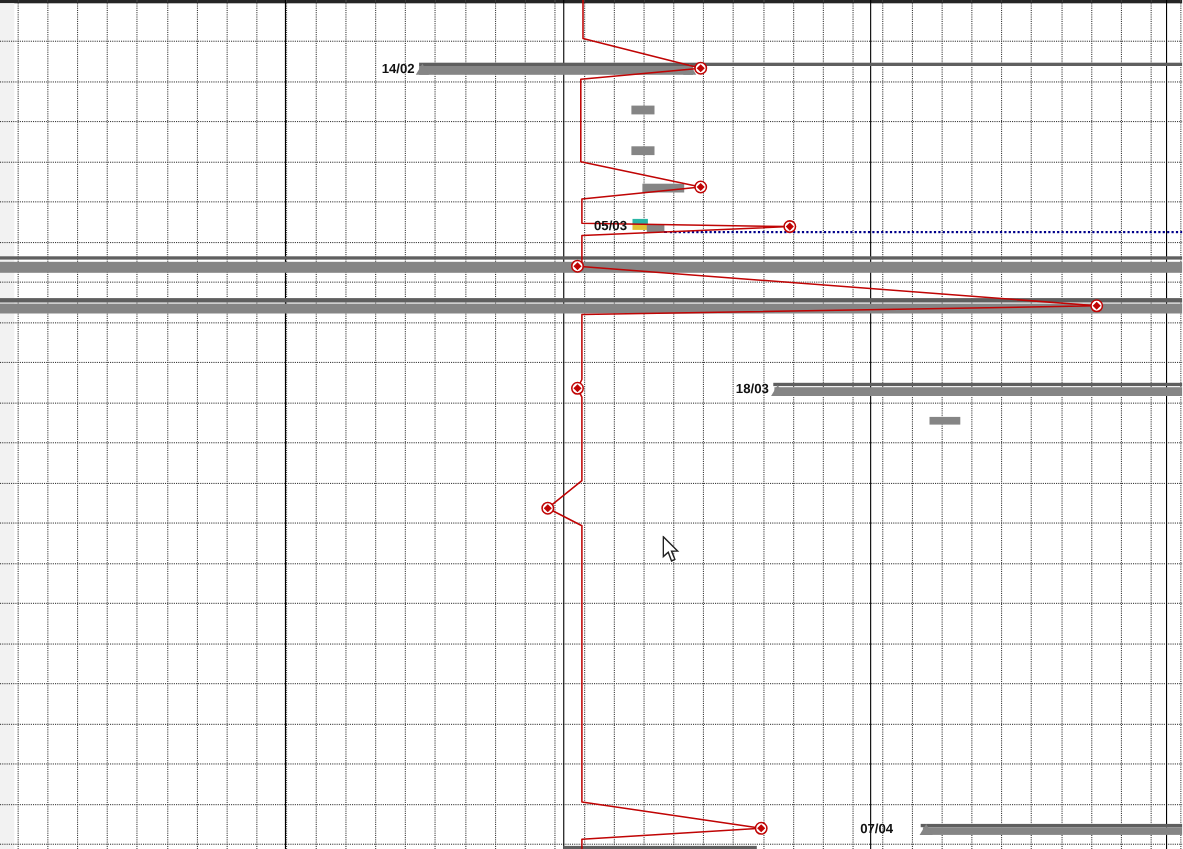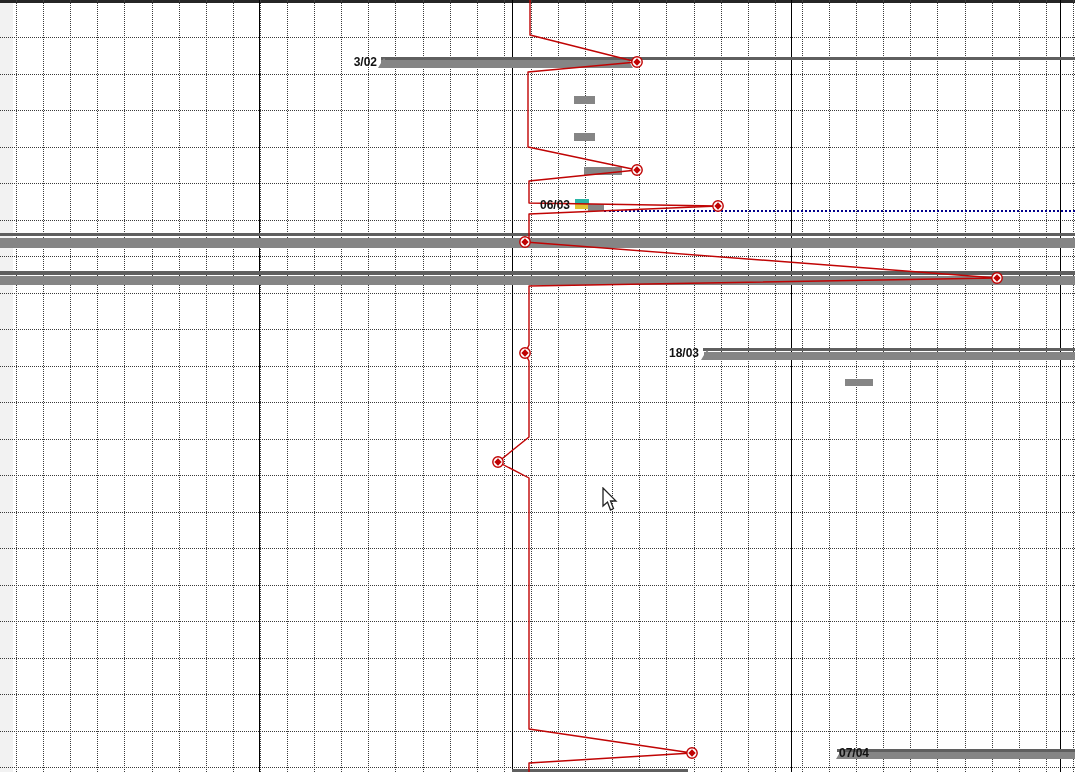--- a/index.html
+++ b/index.html
@@ -144,21 +144,21 @@
         <rect x="994.4" y="275.4" width="5.2" height="5.2" fill="#c00404" transform="rotate(45 997 278)"></rect>
         <circle cx="525" cy="353" r="5.2" fill="#ffffff" stroke="#c00404" stroke-width="1.4"></circle>
         <rect x="522.4" y="350.4" width="5.2" height="5.2" fill="#c00404" transform="rotate(45 525 353)"></rect>
         <circle cx="498" cy="462" r="5.2" fill="#ffffff" stroke="#c00404" stroke-width="1.4"></circle>
         <rect x="495.4" y="459.4" width="5.2" height="5.2" fill="#c00404" transform="rotate(45 498 462)"></rect>
         <circle cx="692" cy="753" r="5.2" fill="#ffffff" stroke="#c00404" stroke-width="1.4"></circle>
         <rect x="689.4" y="750.4" width="5.2" height="5.2" fill="#c00404" transform="rotate(45 692 753)"></rect>
       </g>
   </svg>
 
-  <div class="date-label" id="lbl0" style="left: 377px; top: 62px;">3/02</div>
-  <div class="date-label" id="lbl1" style="left: 570px; top: 205px;">06/03</div>
+  <div class="date-label" id="lbl0" style="left: 377px; top: 62px;">14/02</div>
+  <div class="date-label" id="lbl1" style="left: 570px; top: 205px;">05/03</div>
   <div class="date-label" id="lbl2" style="left: 699px; top: 353px;">18/03</div>
-  <div class="date-label" id="lbl3" style="left: 869px; top: 753px; text-align: center;">07/04</div>
+  <div class="date-label" id="lbl3" style="left: 812px; top: 753px; text-align: center;">07/04</div>
 
   <svg id="cursor" width="18" height="26" viewBox="0 0 18 26" style="left: 602px; top: 487px;">
     <path d="M 1,1 L 1,19 L 5.5,15 L 8.5,23 L 11.5,21.5 L 8.5,14 L 14,14 Z" fill="#ffffff" stroke="#222" stroke-width="1.3"></path>
   </svg>
 </div>
 
 </body></html>

